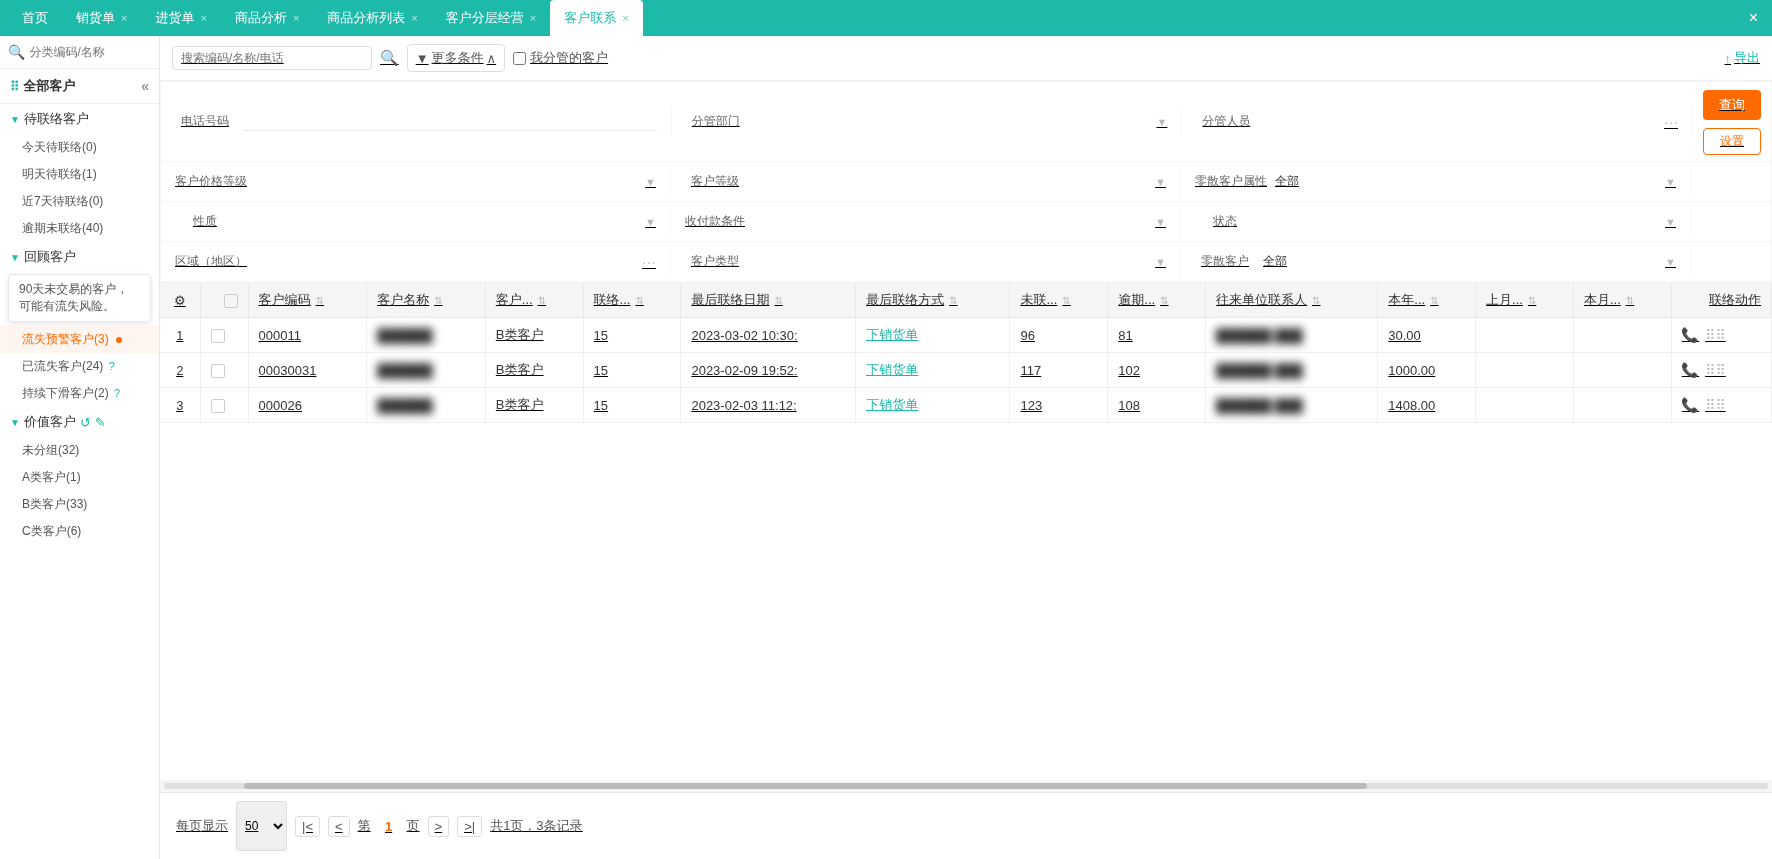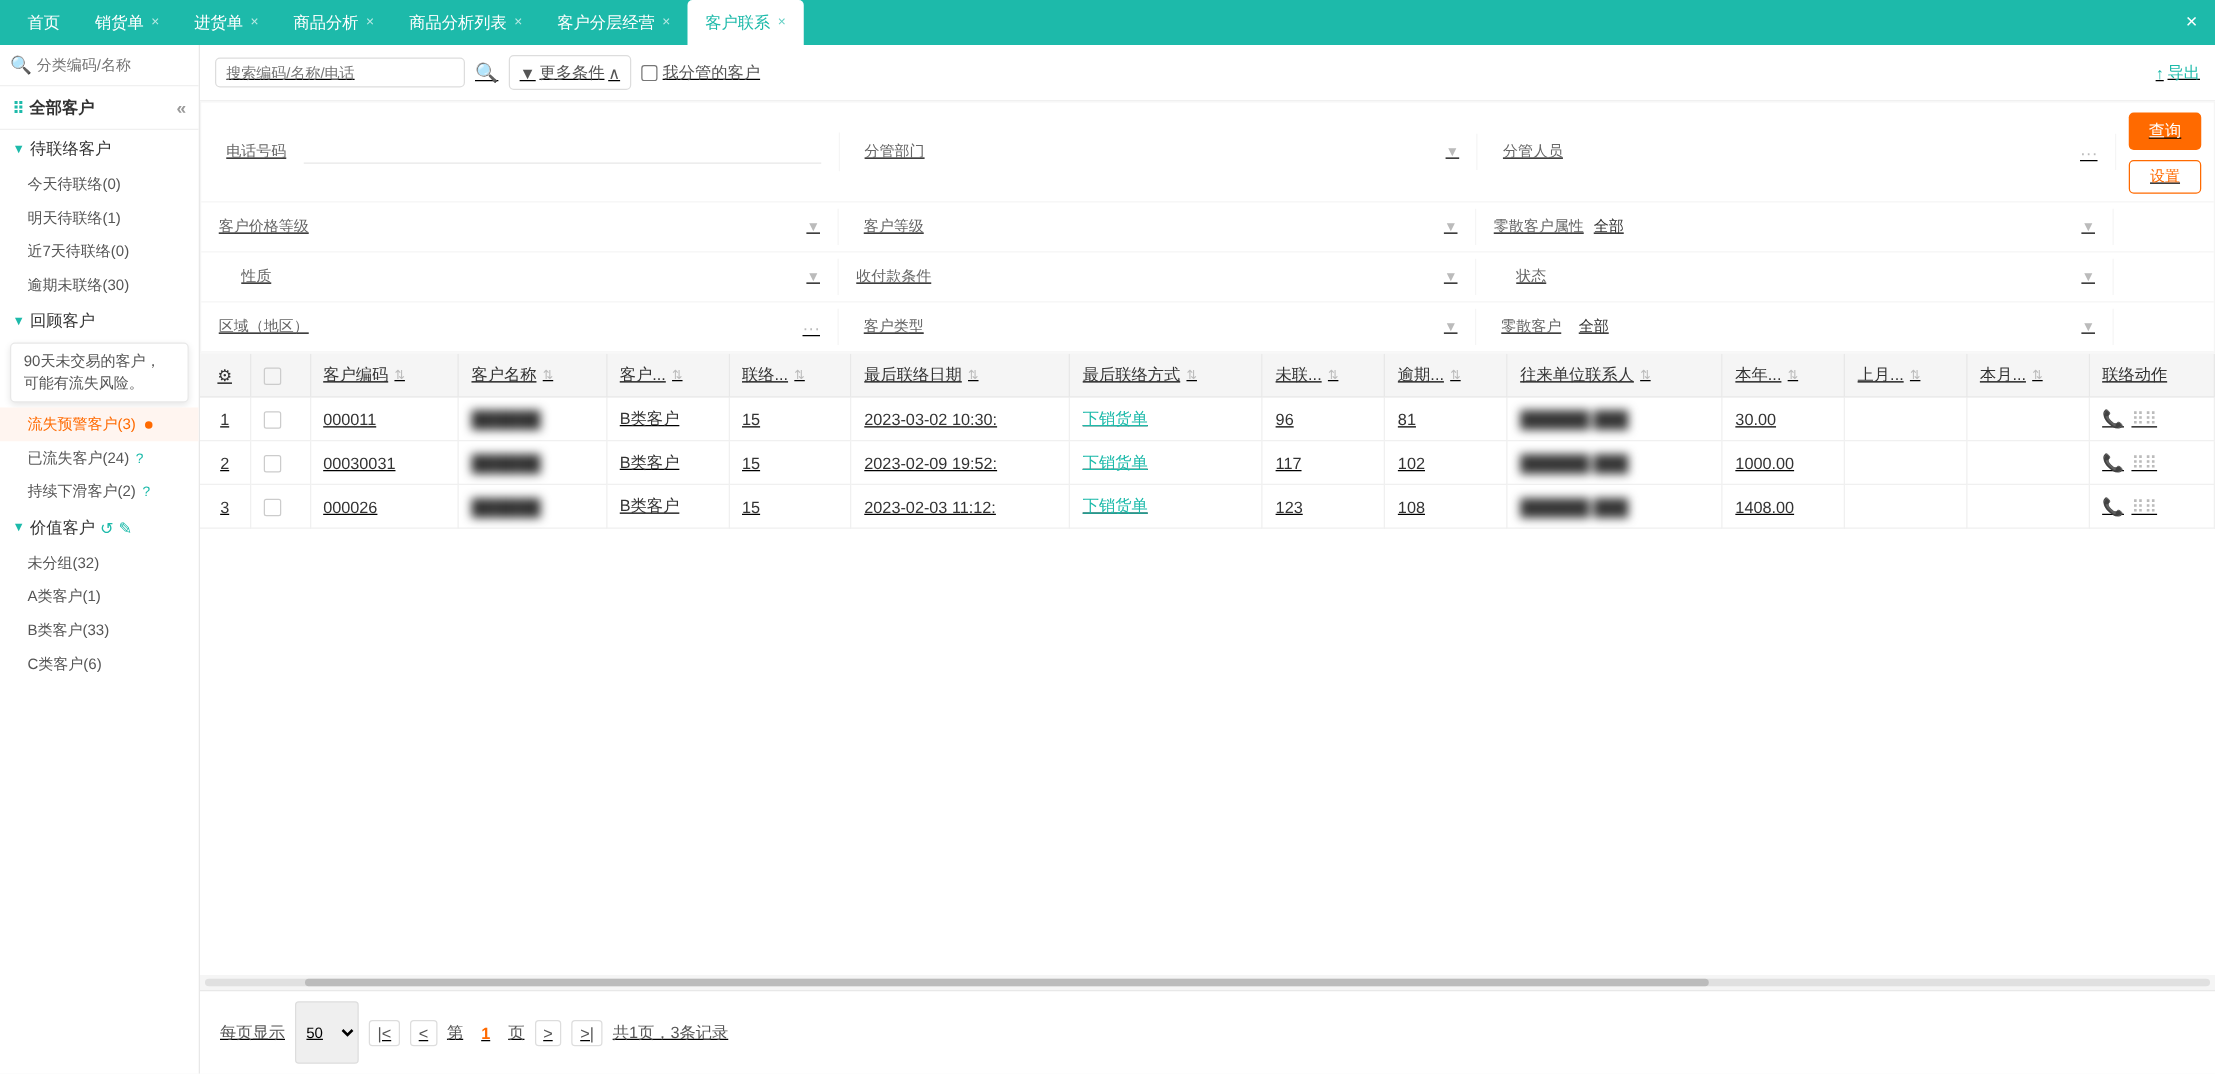--- a/index.html
+++ b/index.html
@@ -289,21 +289,21 @@
     table {
       width: 100%;
       border-collapse: collapse;
       font-size: 12px;
     }
     thead th {
       background: #f5f5f5;
       border-bottom: 1px solid #e8e8e8;
       border-right: 1px solid #e8e8e8;
       padding: 8px 10px;
-      text-align: left;
+      text-align: right;
       color: #333;
       white-space: nowrap;
       font-weight: 500;
     }
     thead th:first-child { width: 40px; text-align: center; }
     tbody td {
       border-bottom: 1px solid #f0f0f0;
       border-right: 1px solid #f0f0f0;
       padding: 8px 10px;
       color: #333;
@@ -436,21 +436,21 @@
     </div>
 
     <div class="sidebar-group">
       <div class="sidebar-group-title">
         <span class="arrow">▼</span>
         <span>待联络客户</span>
       </div>
       <div class="sidebar-item">今天待联络(0)</div>
       <div class="sidebar-item">明天待联络(1)</div>
       <div class="sidebar-item">近7天待联络(0)</div>
-      <div class="sidebar-item">逾期未联络(30)</div>
+      <div class="sidebar-item">逾期未联络(40)</div>
     </div>
 
     <div class="sidebar-group">
       <div class="sidebar-group-title">
         <span class="arrow">▼</span>
         <span>回顾客户</span>
       </div>
       <div class="tooltip-box">90天未交易的客户，可能有流失风险。</div>
       <div class="sidebar-item active" style="color:#ff6a00;font-weight:500;">
         流失预警客户(3)

